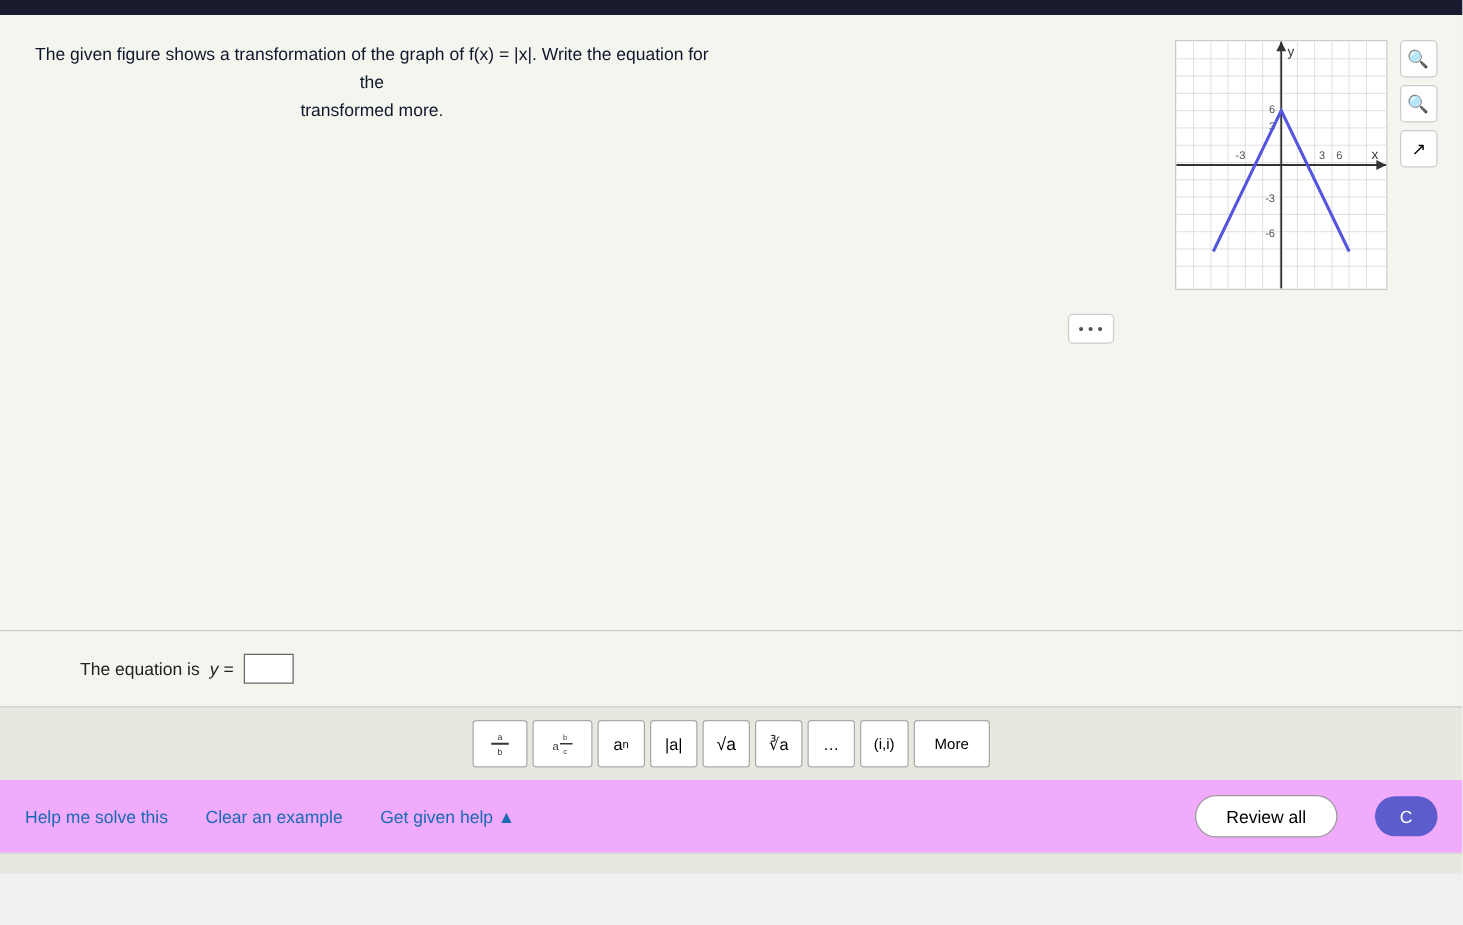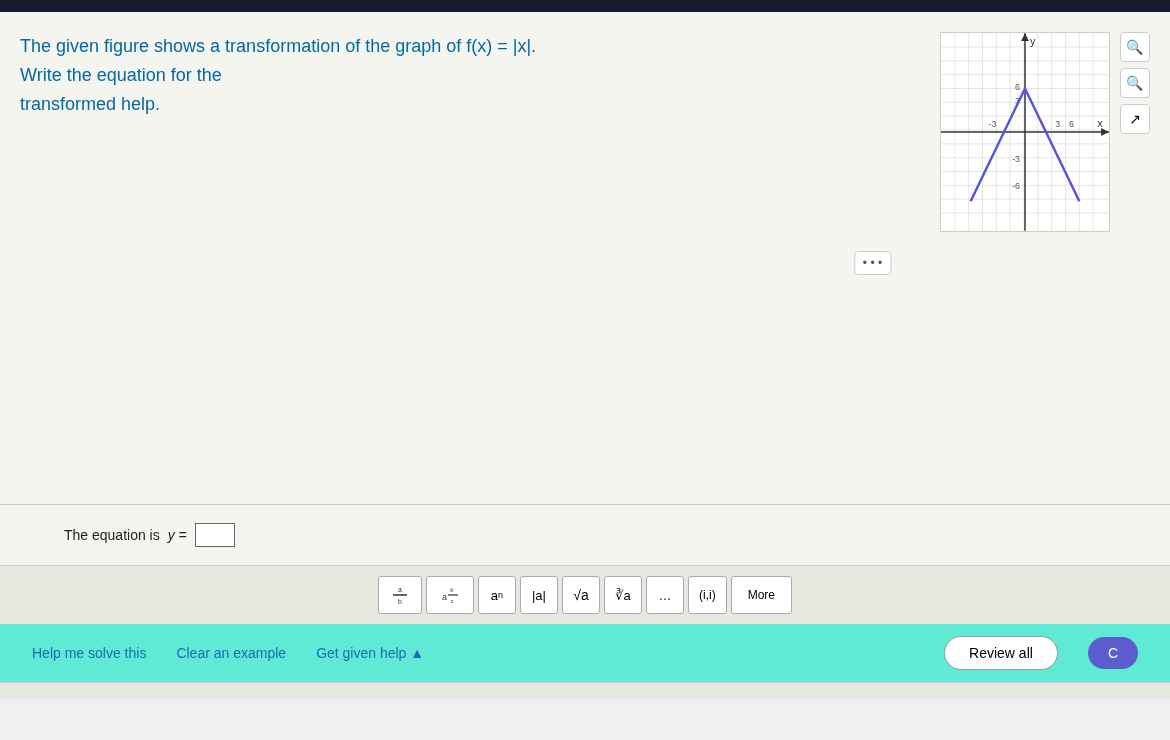--- a/index.html
+++ b/index.html
@@ -32,24 +32,25 @@
       position: relative;
     }
 
     .question-text-section {
       flex: 1;
       display: flex;
       flex-direction: column;
     }
 
     .question-text {
-      font-size: 18px;
-      color: #0369a1;
+      font-size: 14px;
+      color: #0f172a;
       line-height: 1.6;
       max-width: 600px;
+      text-align: center;
     }
 
     .graph-container {
       position: absolute;
       right: 60px;
       top: 20px;
       width: 170px;
       height: 200px;
     }
 
@@ -132,22 +133,22 @@
       background: white;
       border: 1px solid #aaa;
       border-radius: 3px;
       padding: 6px 16px;
       font-size: 12px;
       cursor: pointer;
       height: 38px;
     }
 
     .bottom-bar {
-      background: #5eead4;
-      padding: 12px 32px;
+      background: #f0abfc;
+      padding: 12px 20px;
       display: flex;
       align-items: center;
       gap: 30px;
     }
 
     .bottom-link {
       color: #1a6ab5;
       font-size: 14px;
       cursor: pointer;
       text-decoration: none;
@@ -220,21 +221,21 @@
 </div>
 
 <div class="main-content">
 
   <div class="question-area">
 
     <div class="question-text-section">
       <div class="question-text">
         <span>The given figure shows a transformation of the graph of f(x) = |x|. Write the equation for the</span>
         <br>
-        <span>transformed help.</span>
+        <span>transformed more.</span>
       </div>
     </div>
 
     <div class="graph-container">
       <svg class="graph-svg" viewBox="0 0 170 200">
 
         <g stroke="#ccc" stroke-width="0.5">
 
           <line x1="14" y1="0" x2="14" y2="200"></line>
           <line x1="28" y1="0" x2="28" y2="200"></line>

